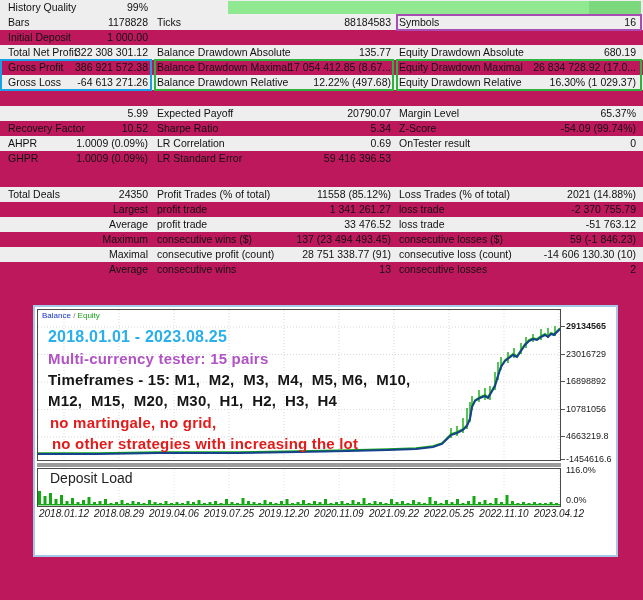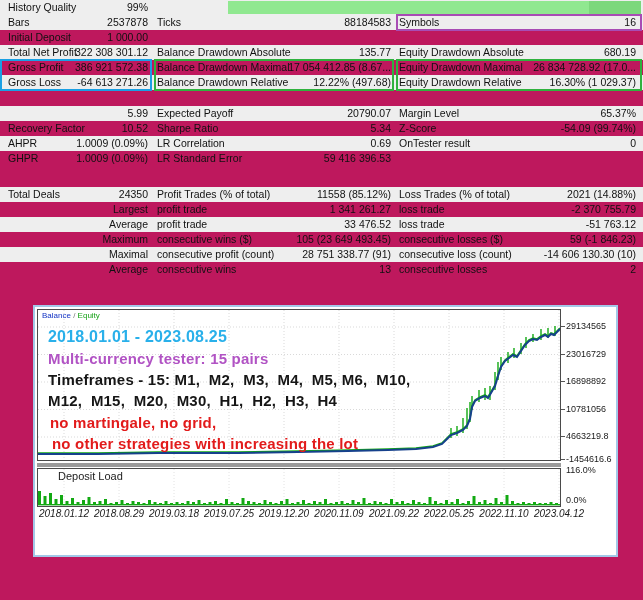--- a/index.html
+++ b/index.html
@@ -37,21 +37,21 @@
   #ann-period{left:10px;top:18px;font-size:16px;color:#29b0ea;}
   #ann-tester{left:10px;top:40px;font-size:15px;color:#b153c4;}
   #ann-tf1{left:10px;top:61px;font-size:15px;color:#161616;}
   #ann-tf2{left:10px;top:82px;font-size:15px;color:#161616;}
   #ann-red1{left:12px;top:104px;font-size:15px;color:#e21b1b;}
   #ann-red2{left:14px;top:125px;font-size:15px;color:#e21b1b;}
   #splitter{position:absolute;left:2px;top:156px;width:524px;height:4px;background:#9b9b9b;}
   #dload{position:absolute;left:2px;top:161px;width:524px;height:39px;
          border:1px solid #4a4a4a;box-sizing:border-box;background:#fff;}
   #dload svg{position:absolute;left:0;top:0;}
-  #dload-label{position:absolute;left:20px;top:1px;font-size:11px;color:#222;}
+  #dload-label{position:absolute;left:12px;top:1px;font-size:14px;color:#222;}
   .ylab{position:absolute;left:531px;width:52px;font-size:9px;color:#1a1a1a;white-space:nowrap;}
   .ytick{position:absolute;left:526px;width:4px;height:1px;background:#555;}
   .xlab{position:absolute;top:201px;width:54px;text-align:center;font-size:10px;color:#1a1a1a;white-space:nowrap;font-style:italic;}
 </style>
 </head>
 <body>
 
 <div id="screen">
 
   <div id="stats">
@@ -59,21 +59,21 @@
         <div class="row g">
           <span class="c lab1">History Quality</span>
           <span class="c val1">99%</span>
           <span class="c lab2"></span>
           <span class="c val2"></span>
           <span class="c lab3"></span>
           <span class="c val3"></span>
         </div>
         <div class="row g">
           <span class="c lab1">Bars</span>
-          <span class="c val1">2537878</span>
+          <span class="c val1">1178828</span>
           <span class="c lab2">Ticks</span>
           <span class="c val2">88184583</span>
           <span class="c lab3">Symbols</span>
           <span class="c val3">16</span>
         </div>
         <div class="row">
           <span class="c lab1">Initial Deposit</span>
           <span class="c val1">1 000.00</span>
           <span class="c lab2"></span>
           <span class="c val2"></span>
@@ -162,21 +162,21 @@
           <span class="c val1">Average</span>
           <span class="c lab2">profit trade</span>
           <span class="c val2">33 476.52</span>
           <span class="c lab3">loss trade</span>
           <span class="c val3">-51 763.12</span>
         </div>
         <div class="row">
           <span class="c lab1"></span>
           <span class="c val1">Maximum</span>
           <span class="c lab2">consecutive wins ($)</span>
-          <span class="c val2">105 (23 649 493.45)</span>
+          <span class="c val2">137 (23 494 493.45)</span>
           <span class="c lab3">consecutive losses ($)</span>
           <span class="c val3">59 (-1 846.23)</span>
         </div>
         <div class="row g">
           <span class="c lab1"></span>
           <span class="c val1">Maximal</span>
           <span class="c lab2">consecutive profit (count)</span>
           <span class="c val2">28 751 338.77 (91)</span>
           <span class="c lab3">consecutive loss (count)</span>
           <span class="c val3">-14 606 130.30 (10)</span>
@@ -364,37 +364,37 @@
             <rect x="500.5" y="34" width="3" height="2" fill="#12a912"></rect>
             <rect x="506.0" y="34" width="3" height="2" fill="#12a912"></rect>
             <rect x="511.5" y="33" width="3" height="3" fill="#12a912"></rect>
             <rect x="517.0" y="34" width="3" height="2" fill="#12a912"></rect>
           </svg>
         </div>
       <div id="dload-label">Deposit Load</div>
     </div>
 
     <div id="axis-holder">
-        <div class="ylab" style="top: 14px;">29134565</div>
+        <div class="ylab" style="top: 14px; font-weight: bold;">29134565</div>
         <div class="ytick" style="top: 19px;"></div>
         <div class="ylab" style="top: 41.5px;">23016729</div>
         <div class="ytick" style="top: 46.5px;"></div>
         <div class="ylab" style="top: 69px;">16898892</div>
         <div class="ytick" style="top: 74px;"></div>
         <div class="ylab" style="top: 96.5px;">10781056</div>
         <div class="ytick" style="top: 101.5px;"></div>
         <div class="ylab" style="top: 124px;">4663219.8</div>
         <div class="ytick" style="top: 129px;"></div>
         <div class="ylab" style="top: 147px;">-1454616.6</div>
         <div class="ytick" style="top: 152px;"></div>
         <div class="ylab" style="top: 158px;">116.0%</div>
         <div class="ylab" style="top: 188px;">0.0%</div>
         <div class="xlab" style="left: 2px;">2018.01.12</div>
         <div class="xlab" style="left: 57px;">2018.08.29</div>
-        <div class="xlab" style="left: 112px;">2019.03.18</div>
+        <div class="xlab" style="left: 112px;">2019.04.06</div>
         <div class="xlab" style="left: 167px;">2019.07.25</div>
         <div class="xlab" style="left: 222px;">2019.12.20</div>
         <div class="xlab" style="left: 277px;">2020.11.09</div>
         <div class="xlab" style="left: 332px;">2021.09.22</div>
         <div class="xlab" style="left: 387px;">2022.05.25</div>
         <div class="xlab" style="left: 442px;">2022.11.10</div>
         <div class="xlab" style="left: 497px;">2023.04.12</div>
       </div>
   </div>
 

